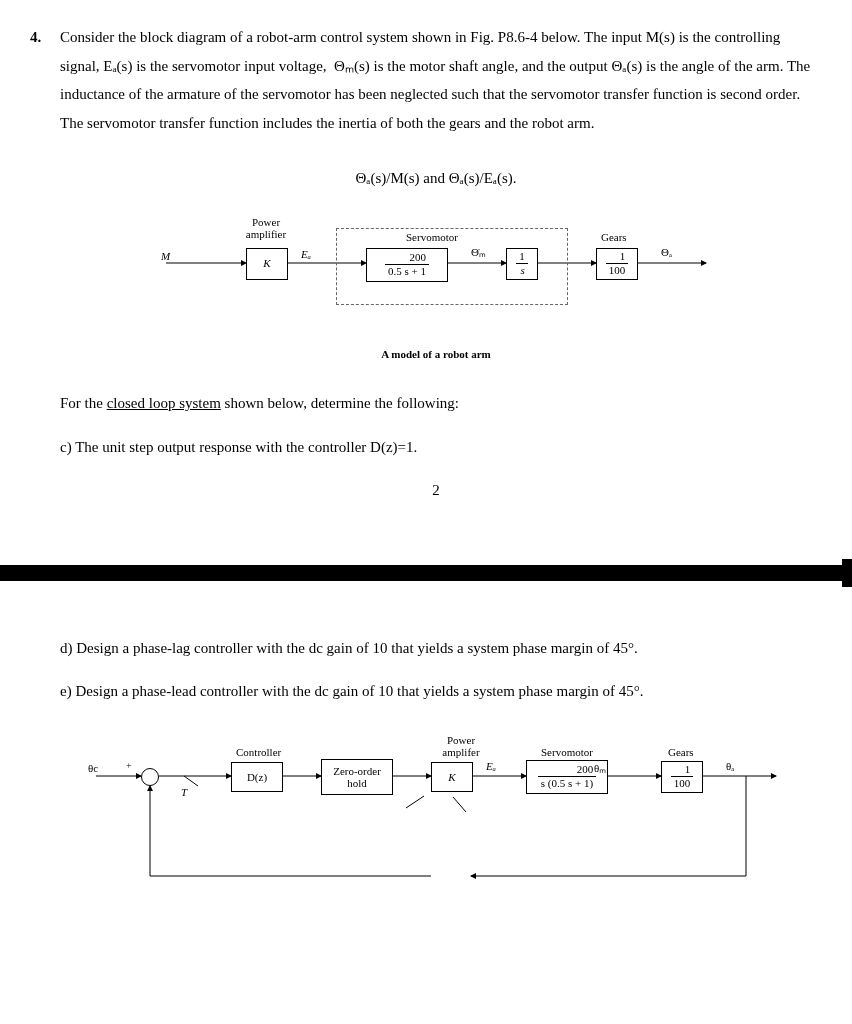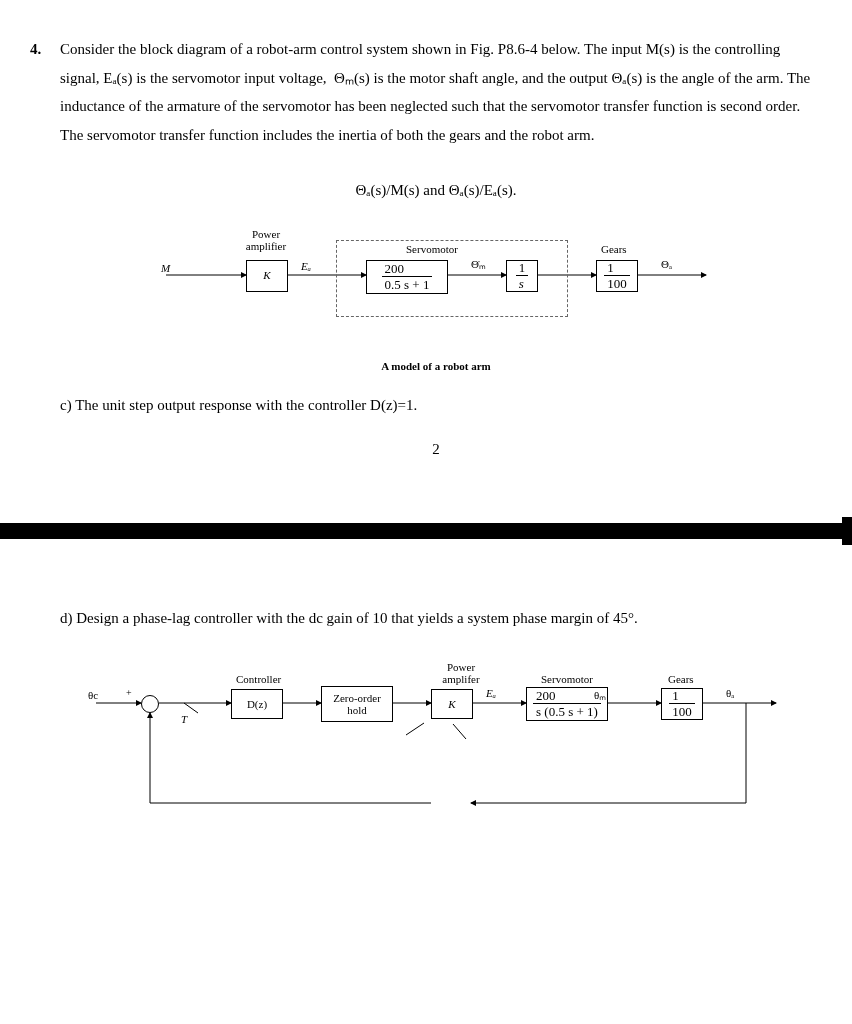--- a/index.html
+++ b/index.html
@@ -5,21 +5,21 @@
   body {
     font-family: "Times New Roman", Times, serif;
     font-size: 15px;
     line-height: 1.9;
     margin: 0;
     background: #fff;
     color: #000;
     width: 852px;
   }
   .page {
-    padding: 20px 40px 30px 60px;
+    padding: 8px 40px 30px 60px;
   }
   .qnum {
     margin-left: -30px;
     display: inline-block;
     width: 30px;
     font-weight: bold;
   }
   .sub {
     margin-left: 18px;
   }
@@ -78,24 +78,24 @@
     border: 1px dashed #666;
   }
   svg.wires {
     position: absolute;
     left: 0; top: 0;
     width: 100%; height: 100%;
     pointer-events: none;
   }
   .frac {
     display: inline-block;
-    text-align: left;
+    text-align: right;
     vertical-align: middle;
     line-height: 1;
-    font-size: 13px;
+    font-size: 11px;
   }
   .frac .n { display:block; border-bottom:1px solid #000; padding:0 3px 1px 3px;}
   .frac .d { display:block; padding:1px 3px 0 3px;}
   .sum {
     position:absolute;
     width:16px; height:16px; border:1px solid #000; border-radius:50%; background:#fff;
   }
   .u { text-decoration: underline; }
   .caption { font-size:11px; font-weight:bold; text-align:center; margin-top:6px;}
 </style>
@@ -151,28 +151,32 @@
     <div class="box" style="left:460px;top:40px;width:40px;height:30px">
       <span class="frac">
           <span class="n">1</span>
           <span class="d">100</span>
         </span>
     </div>
     <span class="lbl" style="left:525px;top:38px">Θₐ</span>
   </div>
   <div class="caption">A model of a robot arm</div>
 
+  <p style="margin-top:25px">
+    <span>For the </span><span class="u">closed loop system</span><span> shown below, determine the following:</span>
+  </p>
   <p>c) The unit step output response with the controller D(z)=1.</p>
   <p class="center" style="margin:0">2</p>
 </div>
 
 <div class="divider"></div>
 
 <div class="page">
   <p>d) Design a phase-lag controller with the dc gain of 10 that yields a system phase margin of 45°.</p>
+  <p>e) Design a phase-lead controller with the dc gain of 10 that yields a system phase margin of 45°.</p>
 
   <div class="diagram2">
     <svg class="wires" viewBox="0 0 700 180">
       <defs>
           <marker id="a2" markerWidth="6" markerHeight="6" refX="5" refY="3" orient="auto">
             <path d="M0,0 L6,3 L0,6 Z" fill="#000"></path>
           </marker>
         </defs>
       <line x1="10" y1="50" x2="55" y2="50" stroke="#000" marker-end="url(#a2)"></line>
       <line x1="73" y1="50" x2="145" y2="50" stroke="#000" marker-end="url(#a2)"></line>

